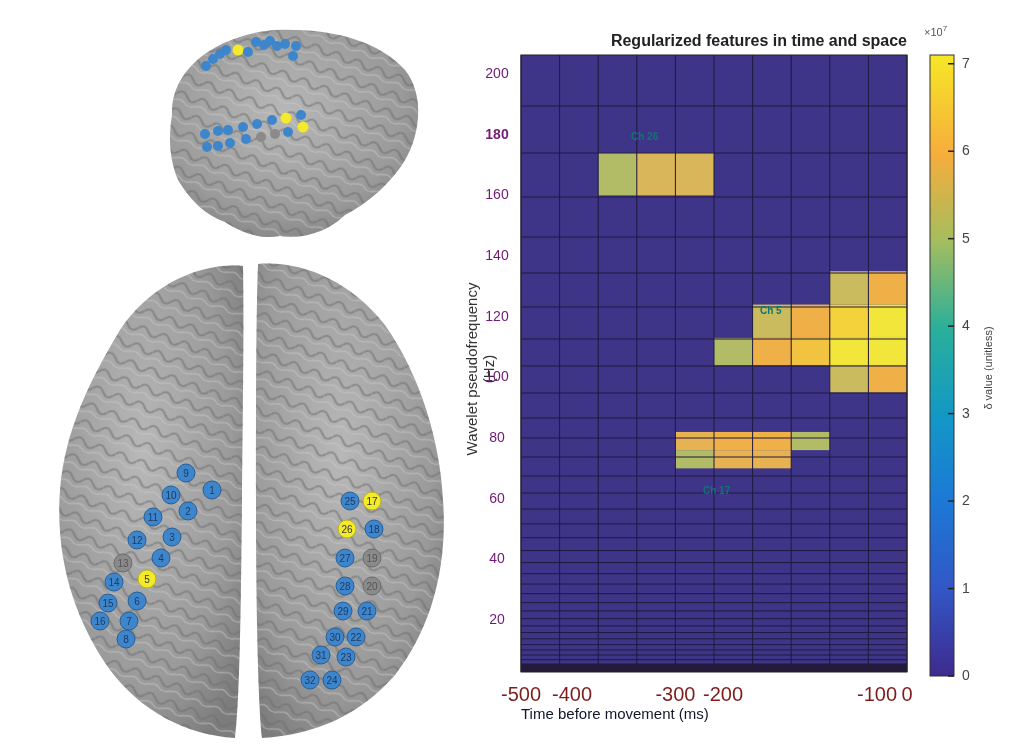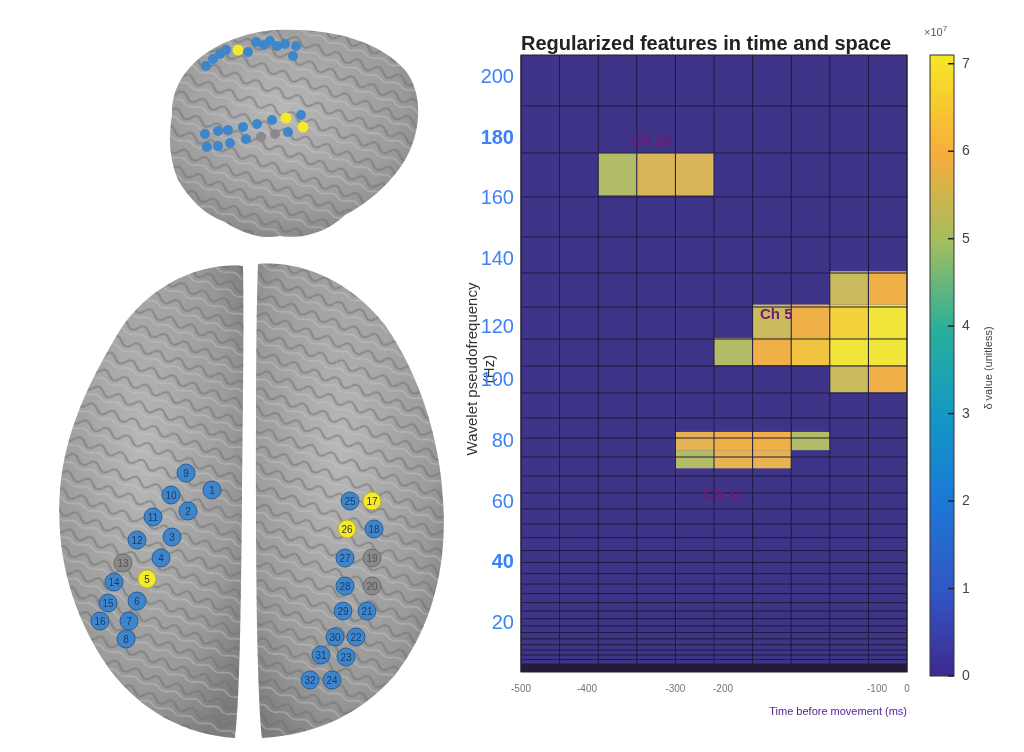--- a/index.html
+++ b/index.html
@@ -1,27 +1,27 @@
 <!DOCTYPE html>
 <html><head>
 <meta charset="utf-8">
 <style>
   html,body{margin:0;padding:0;background:#ffffff;}
   body{width:1024px;height:752px;position:relative;overflow:hidden;font-family:"Liberation Sans",sans-serif;}
   #brains{position:absolute;left:0;top:0;width:470px;height:752px;}
   #plot{position:absolute;left:0;top:0;width:1024px;height:752px;pointer-events:none;}
-  .title{position:absolute;left:521px;width:386px;top:32px;text-align:left;font-weight:bold;font-size:20px;color:#222;}
+  .title{position:absolute;left:521px;width:386px;top:32px;text-align:right;font-weight:bold;font-size:16px;color:#222;}
   .ylabel{position:absolute;left:380px;top:352px;width:200px;text-align:center;transform:rotate(-90deg);transform-origin:center;font-size:15px;color:#333;}
-  .xlabel{position:absolute;left:521px;width:386px;top:705px;text-align:right;font-size:11px;color:#4c1d95;}
-  .ytick{position:absolute;left:480px;width:34px;text-align:right;font-size:20px;color:#3b82f6;}
-  .xtick{position:absolute;top:683px;width:50px;text-align:center;font-size:10px;color:#737373;}
+  .xlabel{position:absolute;left:521px;width:386px;top:705px;text-align:left;font-size:15px;color:#0f172a;}
+  .ytick{position:absolute;left:480px;width:34px;text-align:center;font-size:14px;color:#701a75;}
+  .xtick{position:absolute;top:683px;width:50px;text-align:center;font-size:20px;color:#7f1d1d;}
   .cbtick{position:absolute;left:962px;font-size:14px;color:#444;}
   .cbexp{position:absolute;left:924px;top:6px;font-size:11px;color:#555;margin-top:18px;}
   .cblabel{position:absolute;left:918px;top:362px;width:140px;text-align:center;transform:rotate(-90deg);font-size:11px;color:#444;}
-  .chlabel{position:absolute;font-weight:bold;font-size:15px;color:#701a75;text-align:center;}
+  .chlabel{position:absolute;font-weight:bold;font-size:10px;color:#0f766e;text-align:center;}
 </style>
 </head>
 <body>
 
 <svg id="brains" viewBox="0 0 470 752" xmlns="http://www.w3.org/2000/svg">
   <defs>
     <radialGradient id="brainShade" cx="45%" cy="40%" r="70%">
       <stop offset="0%" stop-color="#b8b8b8"></stop>
       <stop offset="70%" stop-color="#9a9a9a"></stop>
       <stop offset="100%" stop-color="#7c7c7c"></stop>
@@ -313,33 +313,33 @@
       <line x1="948" x2="954" y1="151.2112676056338" y2="151.2112676056338"></line>
       <line x1="948" x2="954" y1="63.746478873239425" y2="63.746478873239425"></line>
     </g>
 </svg>
 
 <div class="title">Regularized features in time and space</div>
 <div class="ylabel">Wavelet pseudofrequency (Hz)</div>
 <div class="xlabel">Time before movement (ms)</div>
 <div id="yticks">
     <div class="ytick" style="top: 611px;">20</div>
-    <div class="ytick" style="top: 550.34px; font-weight: bold;">40</div>
+    <div class="ytick" style="top: 550.34px;">40</div>
     <div class="ytick" style="top: 489.68px;">60</div>
     <div class="ytick" style="top: 429.02px;">80</div>
     <div class="ytick" style="top: 368.36px;">100</div>
-    <div class="ytick" style="top: 315px;">120</div>
+    <div class="ytick" style="top: 308px;">120</div>
     <div class="ytick" style="top: 247.04px;">140</div>
     <div class="ytick" style="top: 186.38px;">160</div>
     <div class="ytick" style="top: 125.72px; font-weight: bold;">180</div>
     <div class="ytick" style="top: 65.06px;">200</div>
   </div>
 <div id="xticks">
     <div class="xtick" style="left: 496px;">-500</div>
-    <div class="xtick" style="left: 562px;">-400</div>
+    <div class="xtick" style="left: 547px;">-400</div>
     <div class="xtick" style="left: 650.4px;">-300</div>
     <div class="xtick" style="left: 698px;">-200</div>
     <div class="xtick" style="left: 852px;">-100</div>
     <div class="xtick" style="left: 882px;">0</div>
   </div>
 <div id="cblabels">
     <div class="cbtick" style="top: 667px;">0</div>
     <div class="cbtick" style="top: 579.535px;">1</div>
     <div class="cbtick" style="top: 492.07px;">2</div>
     <div class="cbtick" style="top: 404.606px;">3</div>

